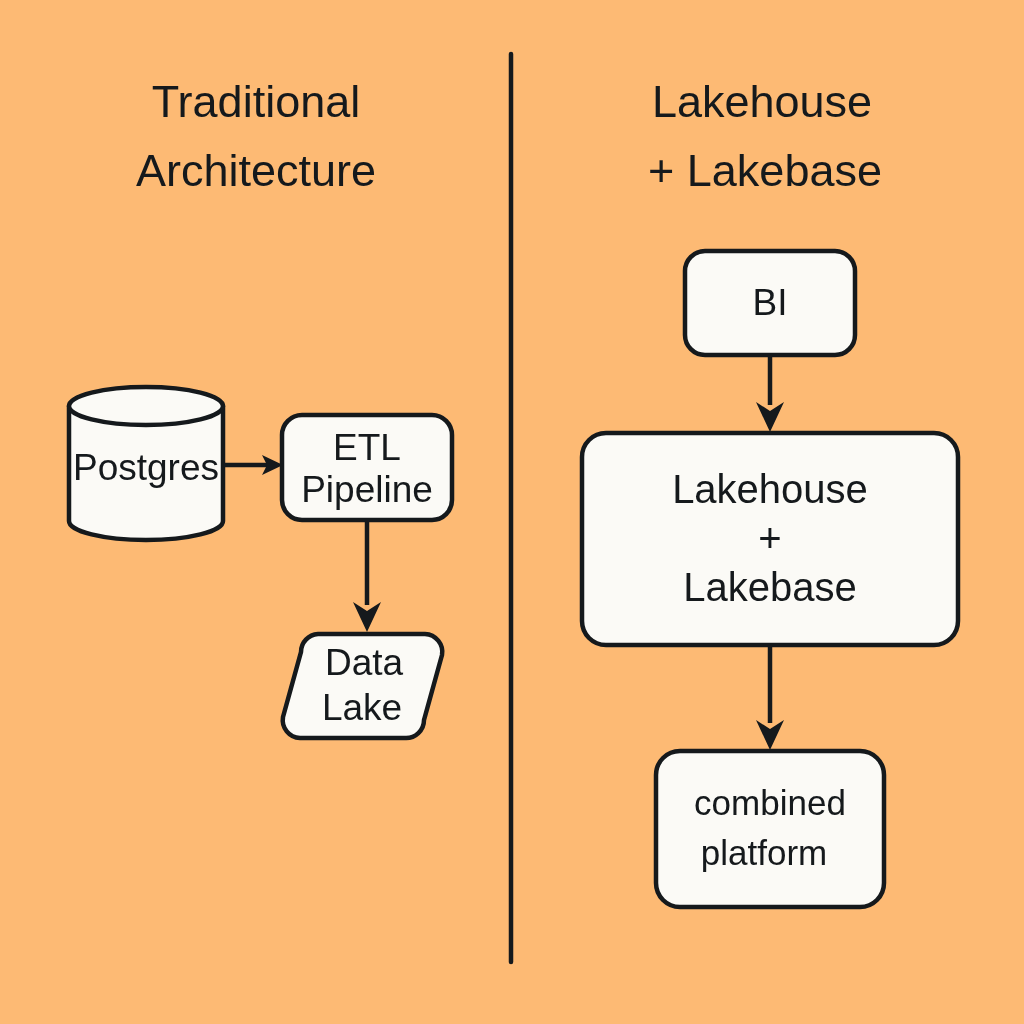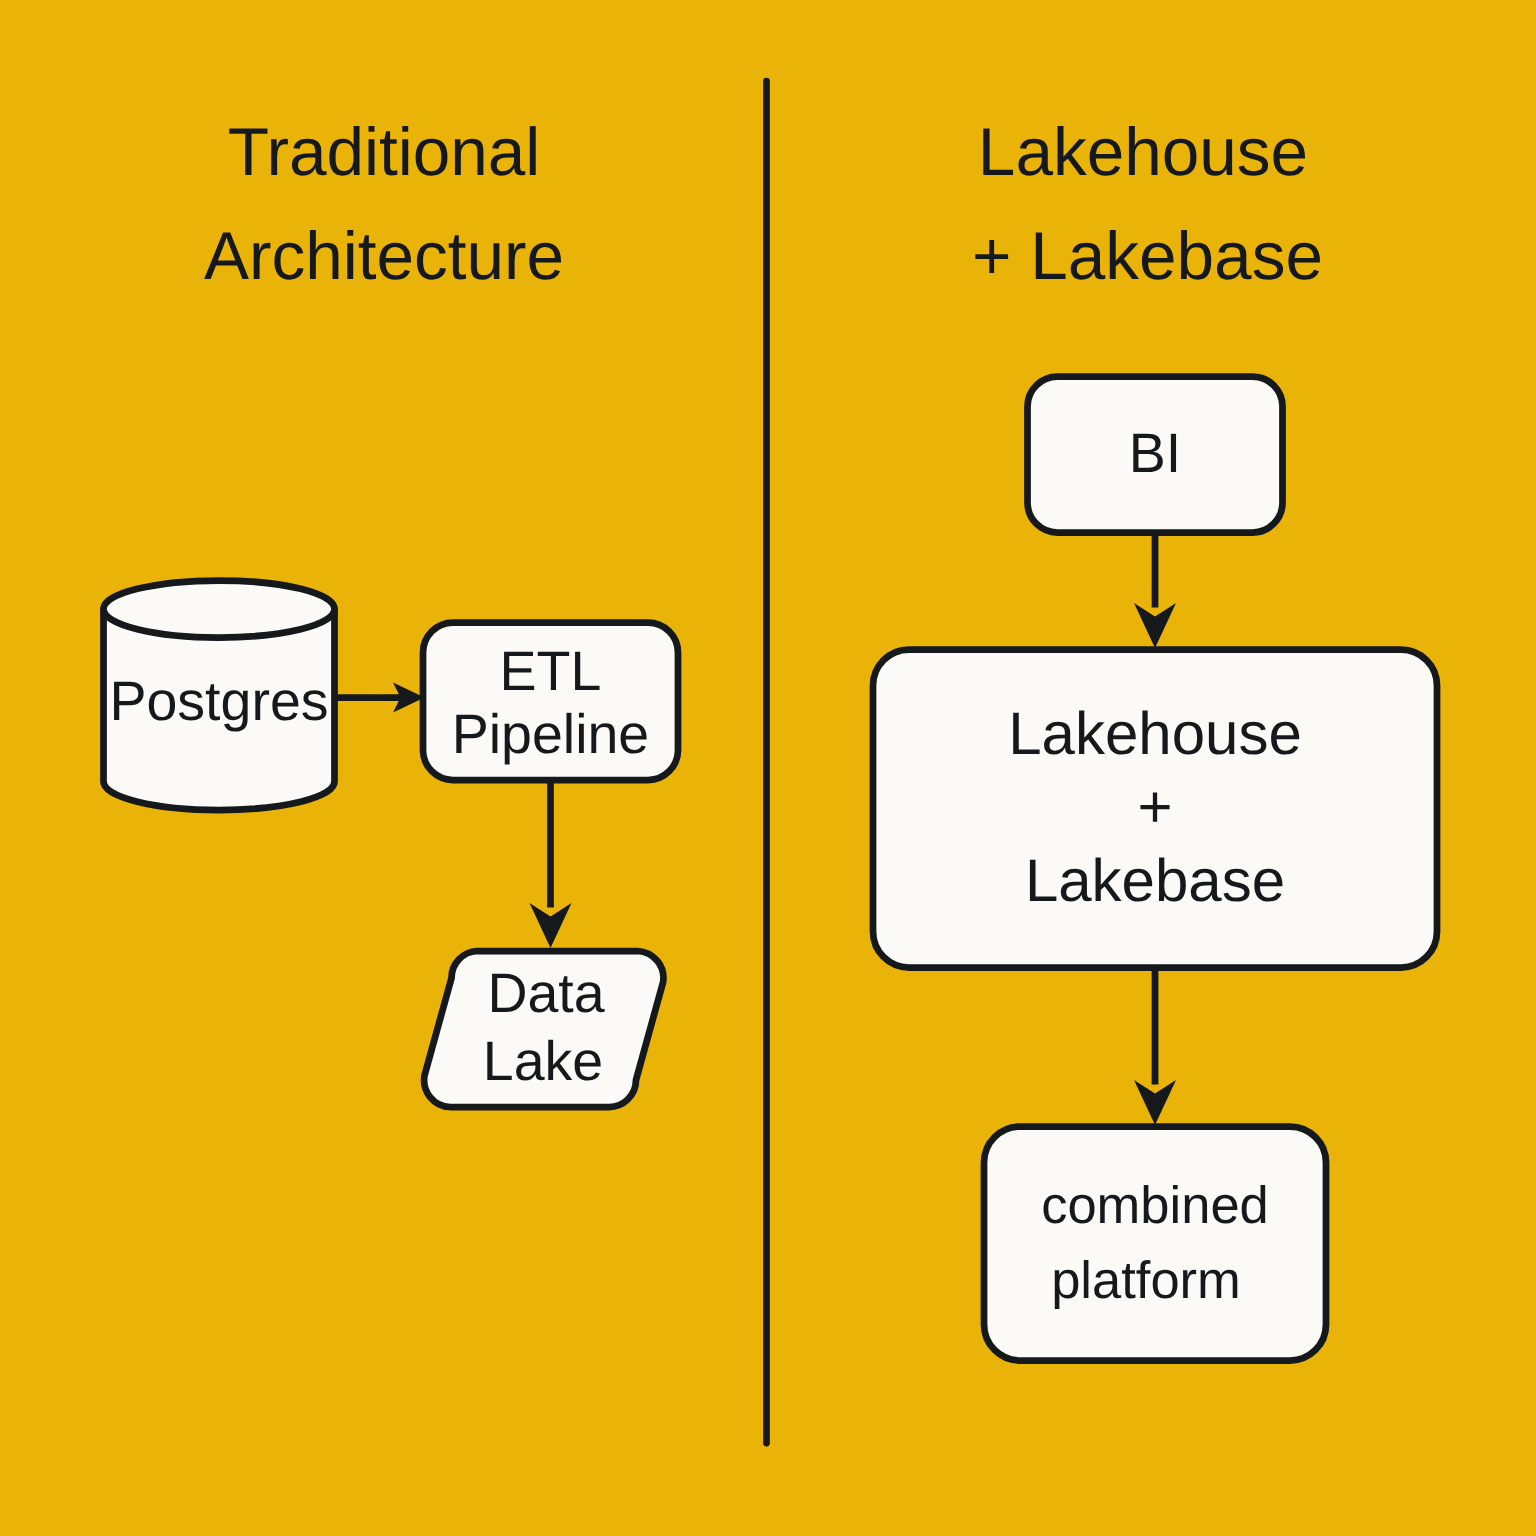--- a/index.html
+++ b/index.html
@@ -10,21 +10,21 @@
   body {
     width: 1024px;
     height: 1024px;
     overflow: hidden;
     font-family: "Liberation Sans", sans-serif;
   }
   #canvas {
     position: relative;
     width: 1024px;
     height: 1024px;
-    background: #eab308;
+    background: #fdba74;
   }
   svg.diagram {
     position: absolute;
     top: 0;
     left: 0;
     width: 1024px;
     height: 1024px;
   }
   .shape-stroke {
     fill: #fbfaf6;

